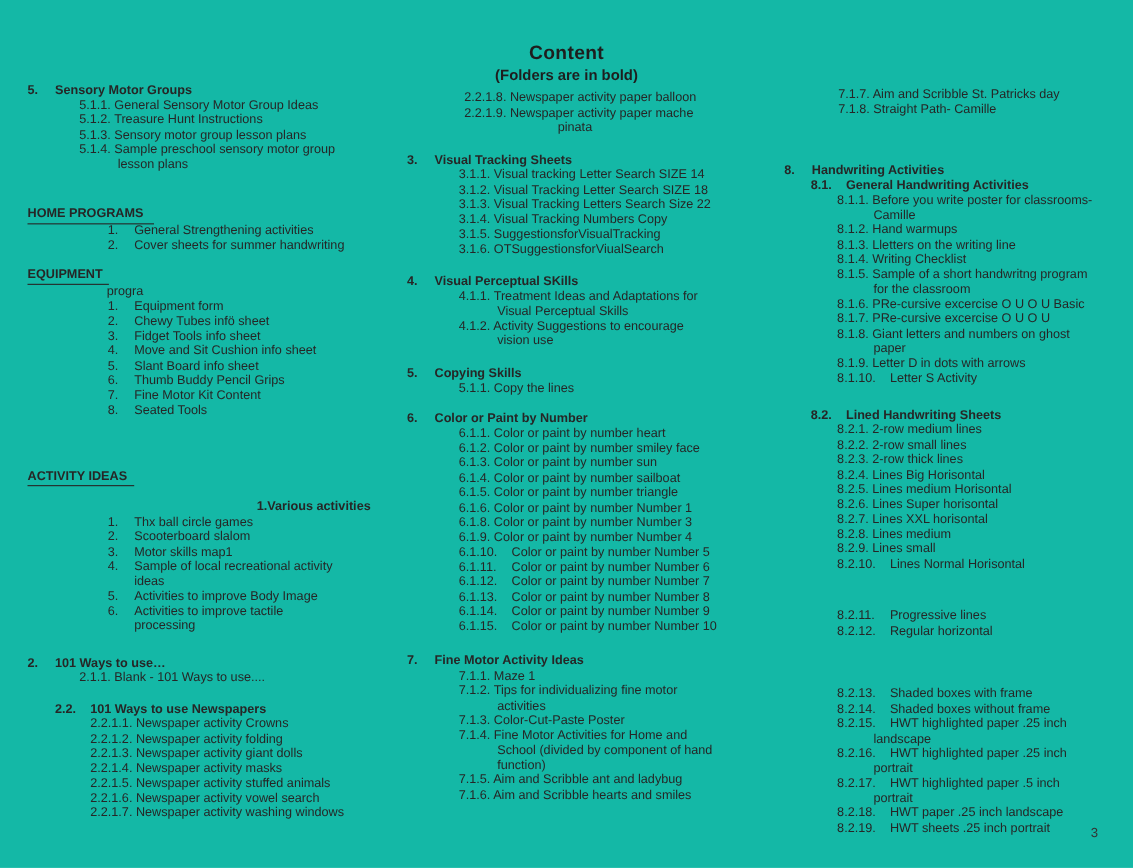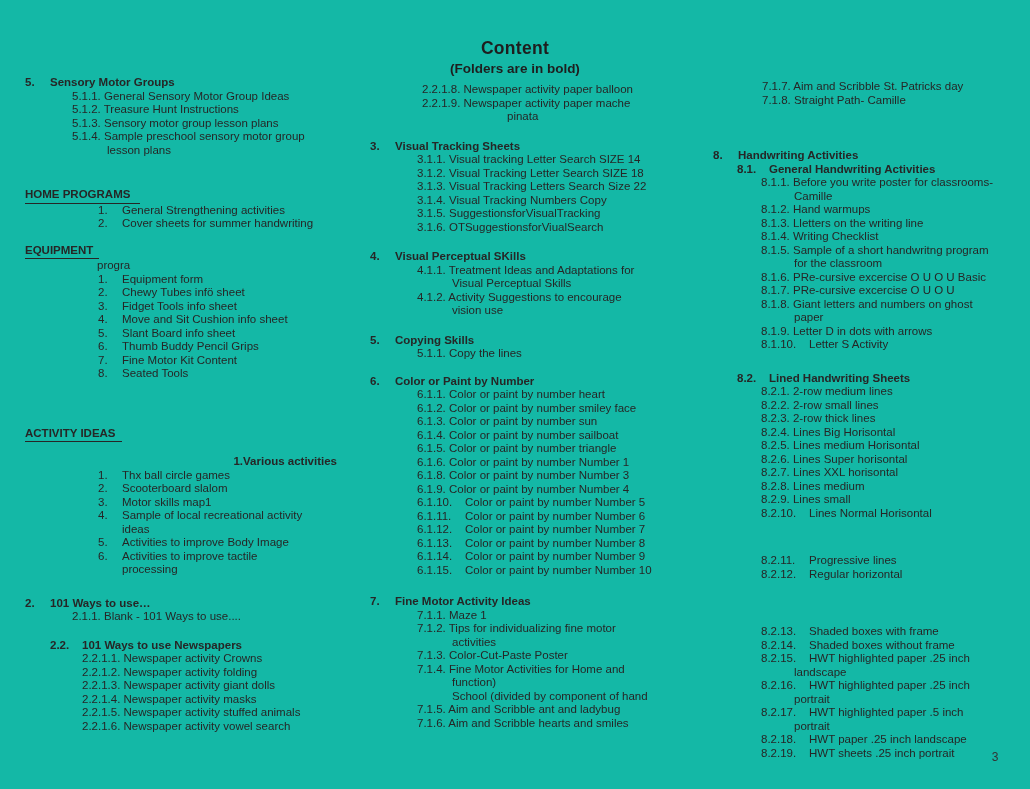--- a/index.html
+++ b/index.html
@@ -80,20 +80,21 @@
         <div class="line" style="padding-left: 97px;">processing</div>
         <div class="line b" style="margin-top: 20px;"><span class="lab" style="width: 25px;">2.</span><span>101 Ways to use…</span></div>
         <div class="line" style="padding-left: 47px;">2.1.1. Blank - 101 Ways to use....</div>
         <div class="line b" style="padding-left: 25px; margin-top: 15px;"><span class="lab" style="width: 32px;">2.2.</span><span>101 Ways to use Newspapers</span></div>
         <div class="line" style="padding-left: 57px;">2.2.1.1. Newspaper activity Crowns</div>
         <div class="line" style="padding-left: 57px;">2.2.1.2. Newspaper activity folding</div>
         <div class="line" style="padding-left: 57px;">2.2.1.3. Newspaper activity giant dolls</div>
         <div class="line" style="padding-left: 57px;">2.2.1.4. Newspaper activity masks</div>
         <div class="line" style="padding-left: 57px;">2.2.1.5. Newspaper activity stuffed animals</div>
         <div class="line" style="padding-left: 57px;">2.2.1.6. Newspaper activity vowel search</div>
+        <div class="line" style="padding-left: 57px;">2.2.1.7. Newspaper activity washing windows</div>
       </div>
       <div class="col" style="left: 340px; top: 83px; width: 350px;">
         <div class="line" style="padding-left: 82px;">2.2.1.8. Newspaper activity paper balloon</div>
         <div class="line" style="padding-left: 82px;">2.2.1.9. Newspaper activity paper mache</div>
         <div class="line" style="padding-left: 167px;">pinata</div>
         <div class="line b" style="padding-left: 30px; margin-top: 16px;"><span class="lab" style="width: 25px;">3.</span><span>Visual Tracking Sheets</span></div>
         <div class="line" style="padding-left: 77px;">3.1.1. Visual tracking Letter Search SIZE 14</div>
         <div class="line" style="padding-left: 77px;">3.1.2. Visual Tracking Letter Search SIZE 18</div>
         <div class="line" style="padding-left: 77px;">3.1.3. Visual Tracking Letters Search Size 22</div>
         <div class="line" style="padding-left: 77px;">3.1.4. Visual Tracking Numbers Copy</div>
@@ -120,22 +121,22 @@
         <div class="line" style="padding-left: 77px;"><span class="lab" style="width: 48px;">6.1.12.</span><span>Color or paint by number Number 7</span></div>
         <div class="line" style="padding-left: 77px;"><span class="lab" style="width: 48px;">6.1.13.</span><span>Color or paint by number Number 8</span></div>
         <div class="line" style="padding-left: 77px;"><span class="lab" style="width: 48px;">6.1.14.</span><span>Color or paint by number Number 9</span></div>
         <div class="line" style="padding-left: 77px;"><span class="lab" style="width: 48px;">6.1.15.</span><span>Color or paint by number Number 10</span></div>
         <div class="line b" style="padding-left: 30px; margin-top: 18px;"><span class="lab" style="width: 25px;">7.</span><span>Fine Motor Activity Ideas</span></div>
         <div class="line" style="padding-left: 77px;">7.1.1. Maze 1</div>
         <div class="line" style="padding-left: 77px;">7.1.2. Tips for individualizing fine motor</div>
         <div class="line" style="padding-left: 112px;">activities</div>
         <div class="line" style="padding-left: 77px;">7.1.3. Color-Cut-Paste Poster</div>
         <div class="line" style="padding-left: 77px;">7.1.4. Fine Motor Activities for Home and</div>
+        <div class="line" style="padding-left: 112px;">School (divided by component of hand</div>
         <div class="line" style="padding-left: 112px;">function)</div>
-        <div class="line" style="padding-left: 112px;">School (divided by component of hand</div>
         <div class="line" style="padding-left: 77px;">7.1.5. Aim and Scribble ant and ladybug</div>
         <div class="line" style="padding-left: 77px;">7.1.6. Aim and Scribble hearts and smiles</div>
       </div>
       <div class="col" style="left: 690px; top: 80px; width: 335px;">
         <div class="line" style="padding-left: 72px;">7.1.7. Aim and Scribble St. Patricks day</div>
         <div class="line" style="padding-left: 72px;">7.1.8. Straight Path- Camille</div>
         <div class="line b" style="padding-left: 23px; margin-top: 42px;"><span class="lab" style="width: 25px;">8.</span><span>Handwriting Activities</span></div>
         <div class="line b" style="padding-left: 47px;"><span class="lab" style="width: 32px;">8.1.</span><span>General Handwriting Activities</span></div>
         <div class="line" style="padding-left: 71px;">8.1.1. Before you write poster for classrooms-</div>
         <div class="line" style="padding-left: 104px;">Camille</div>

